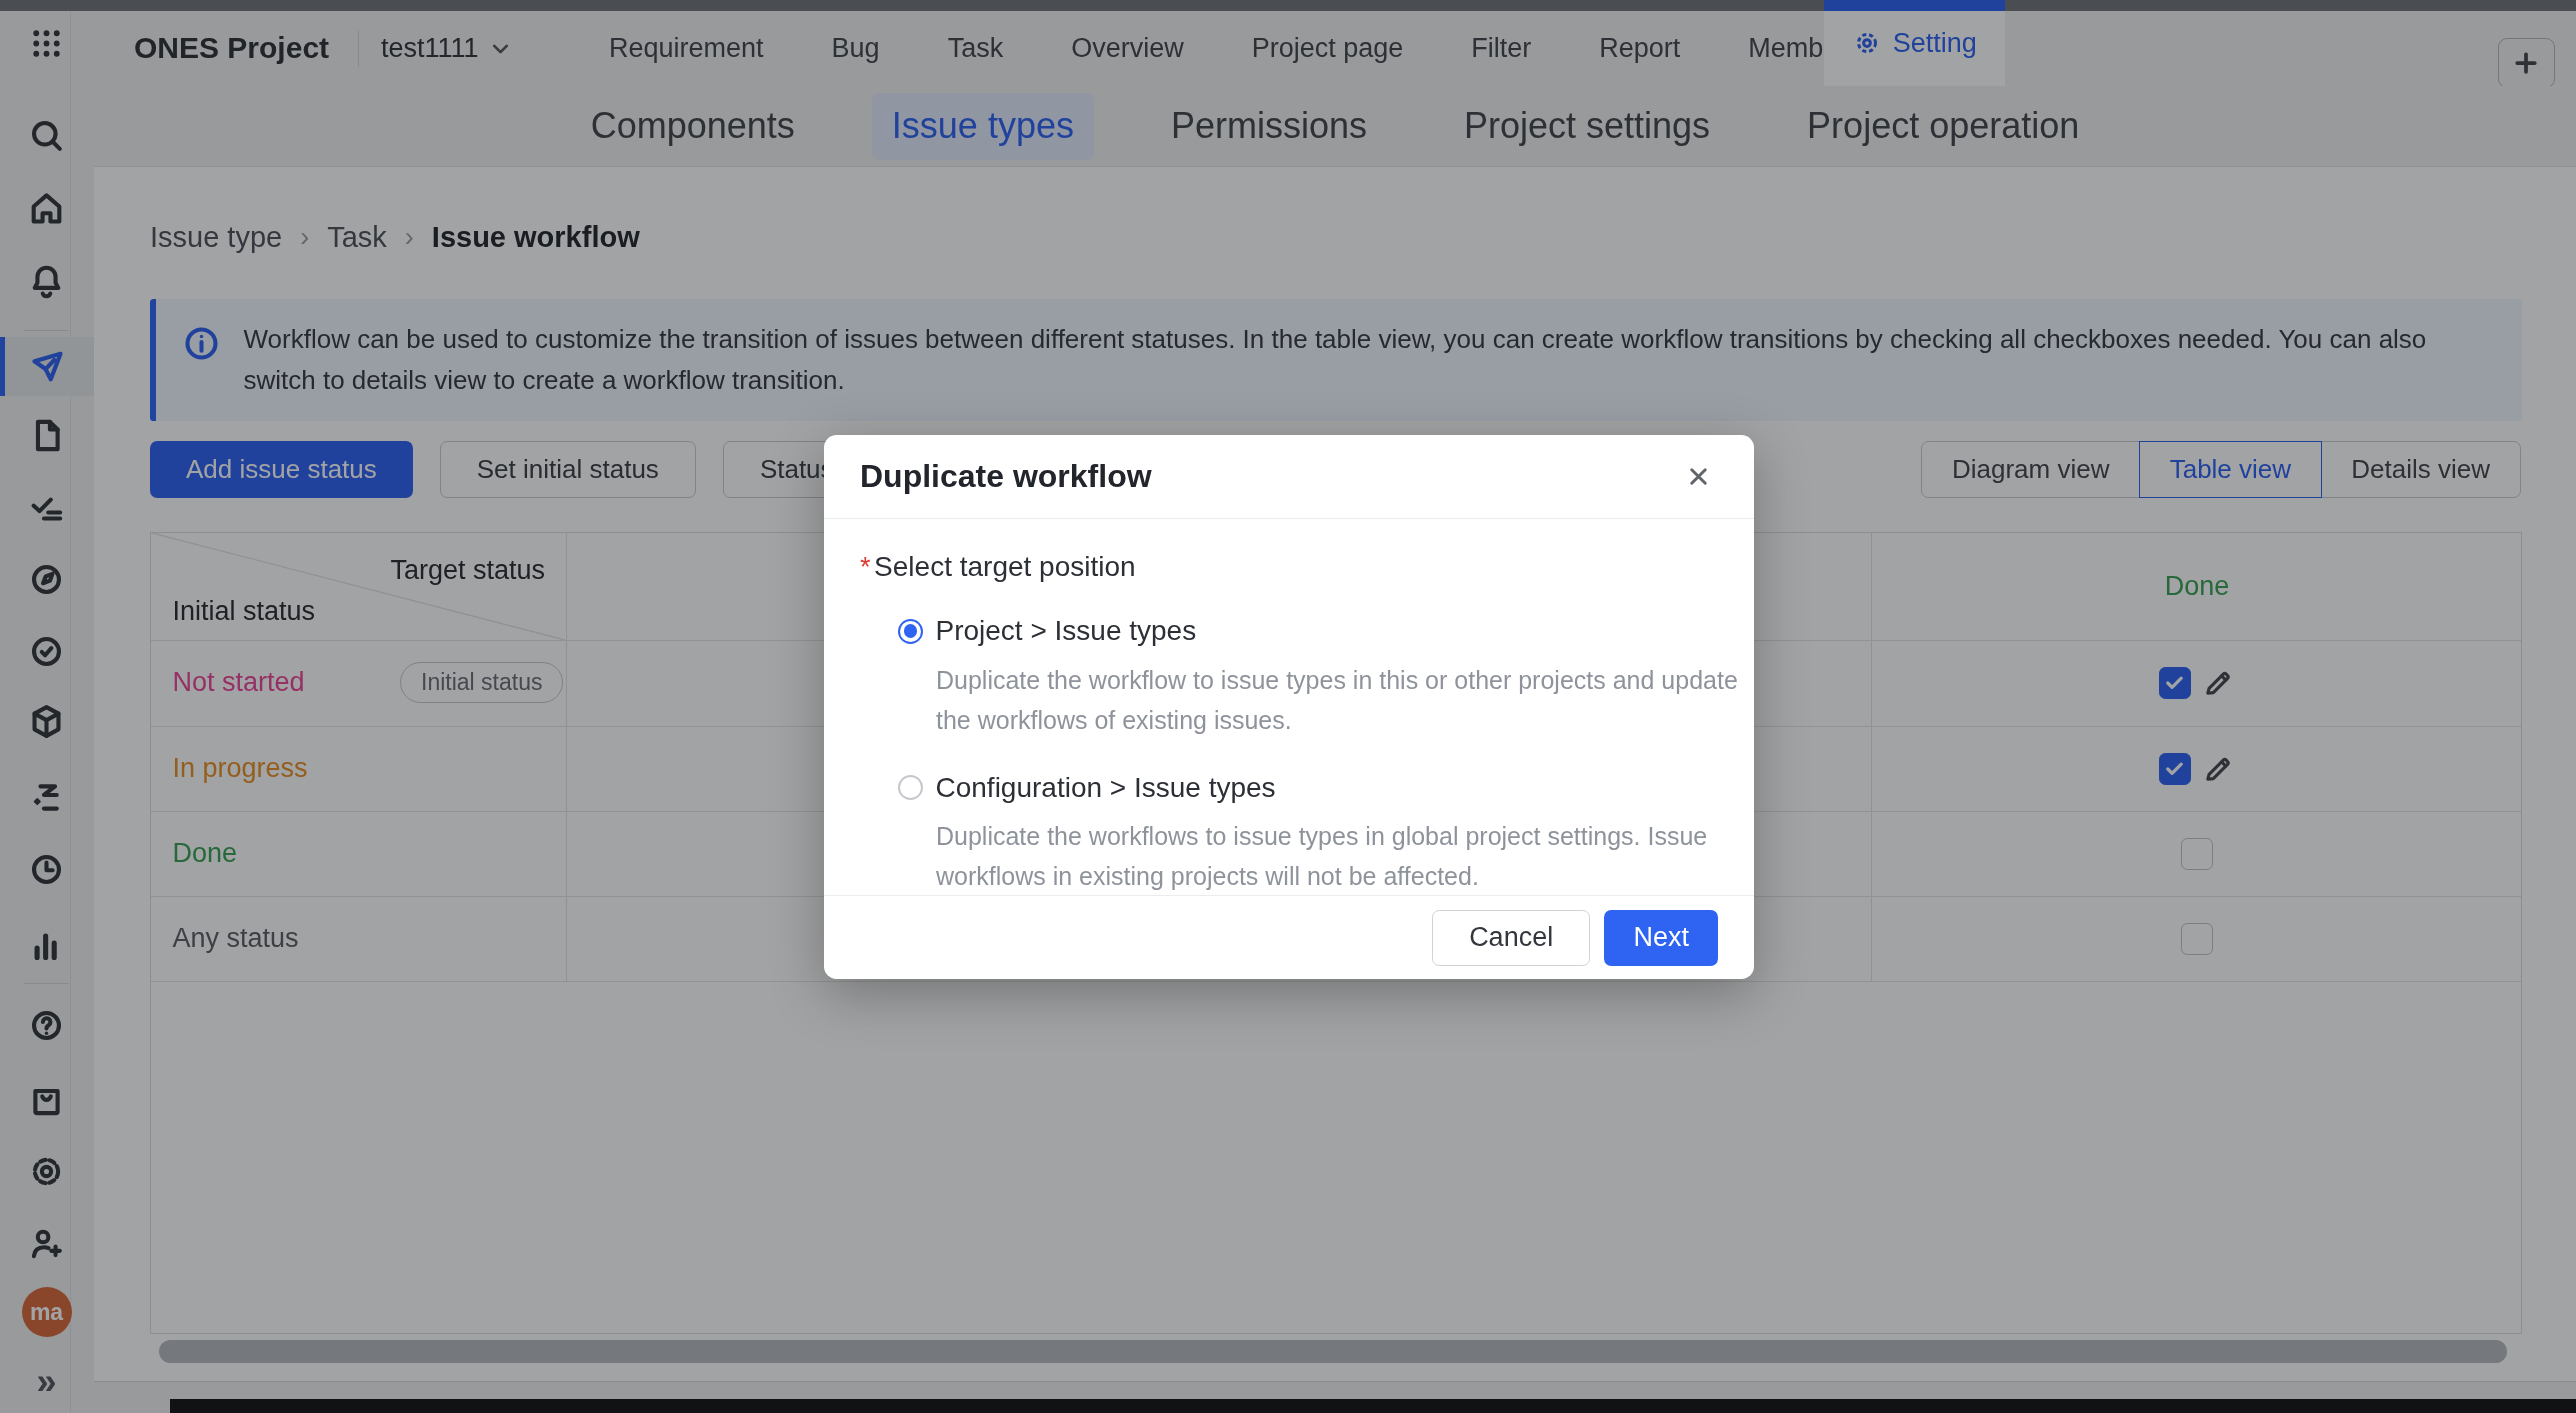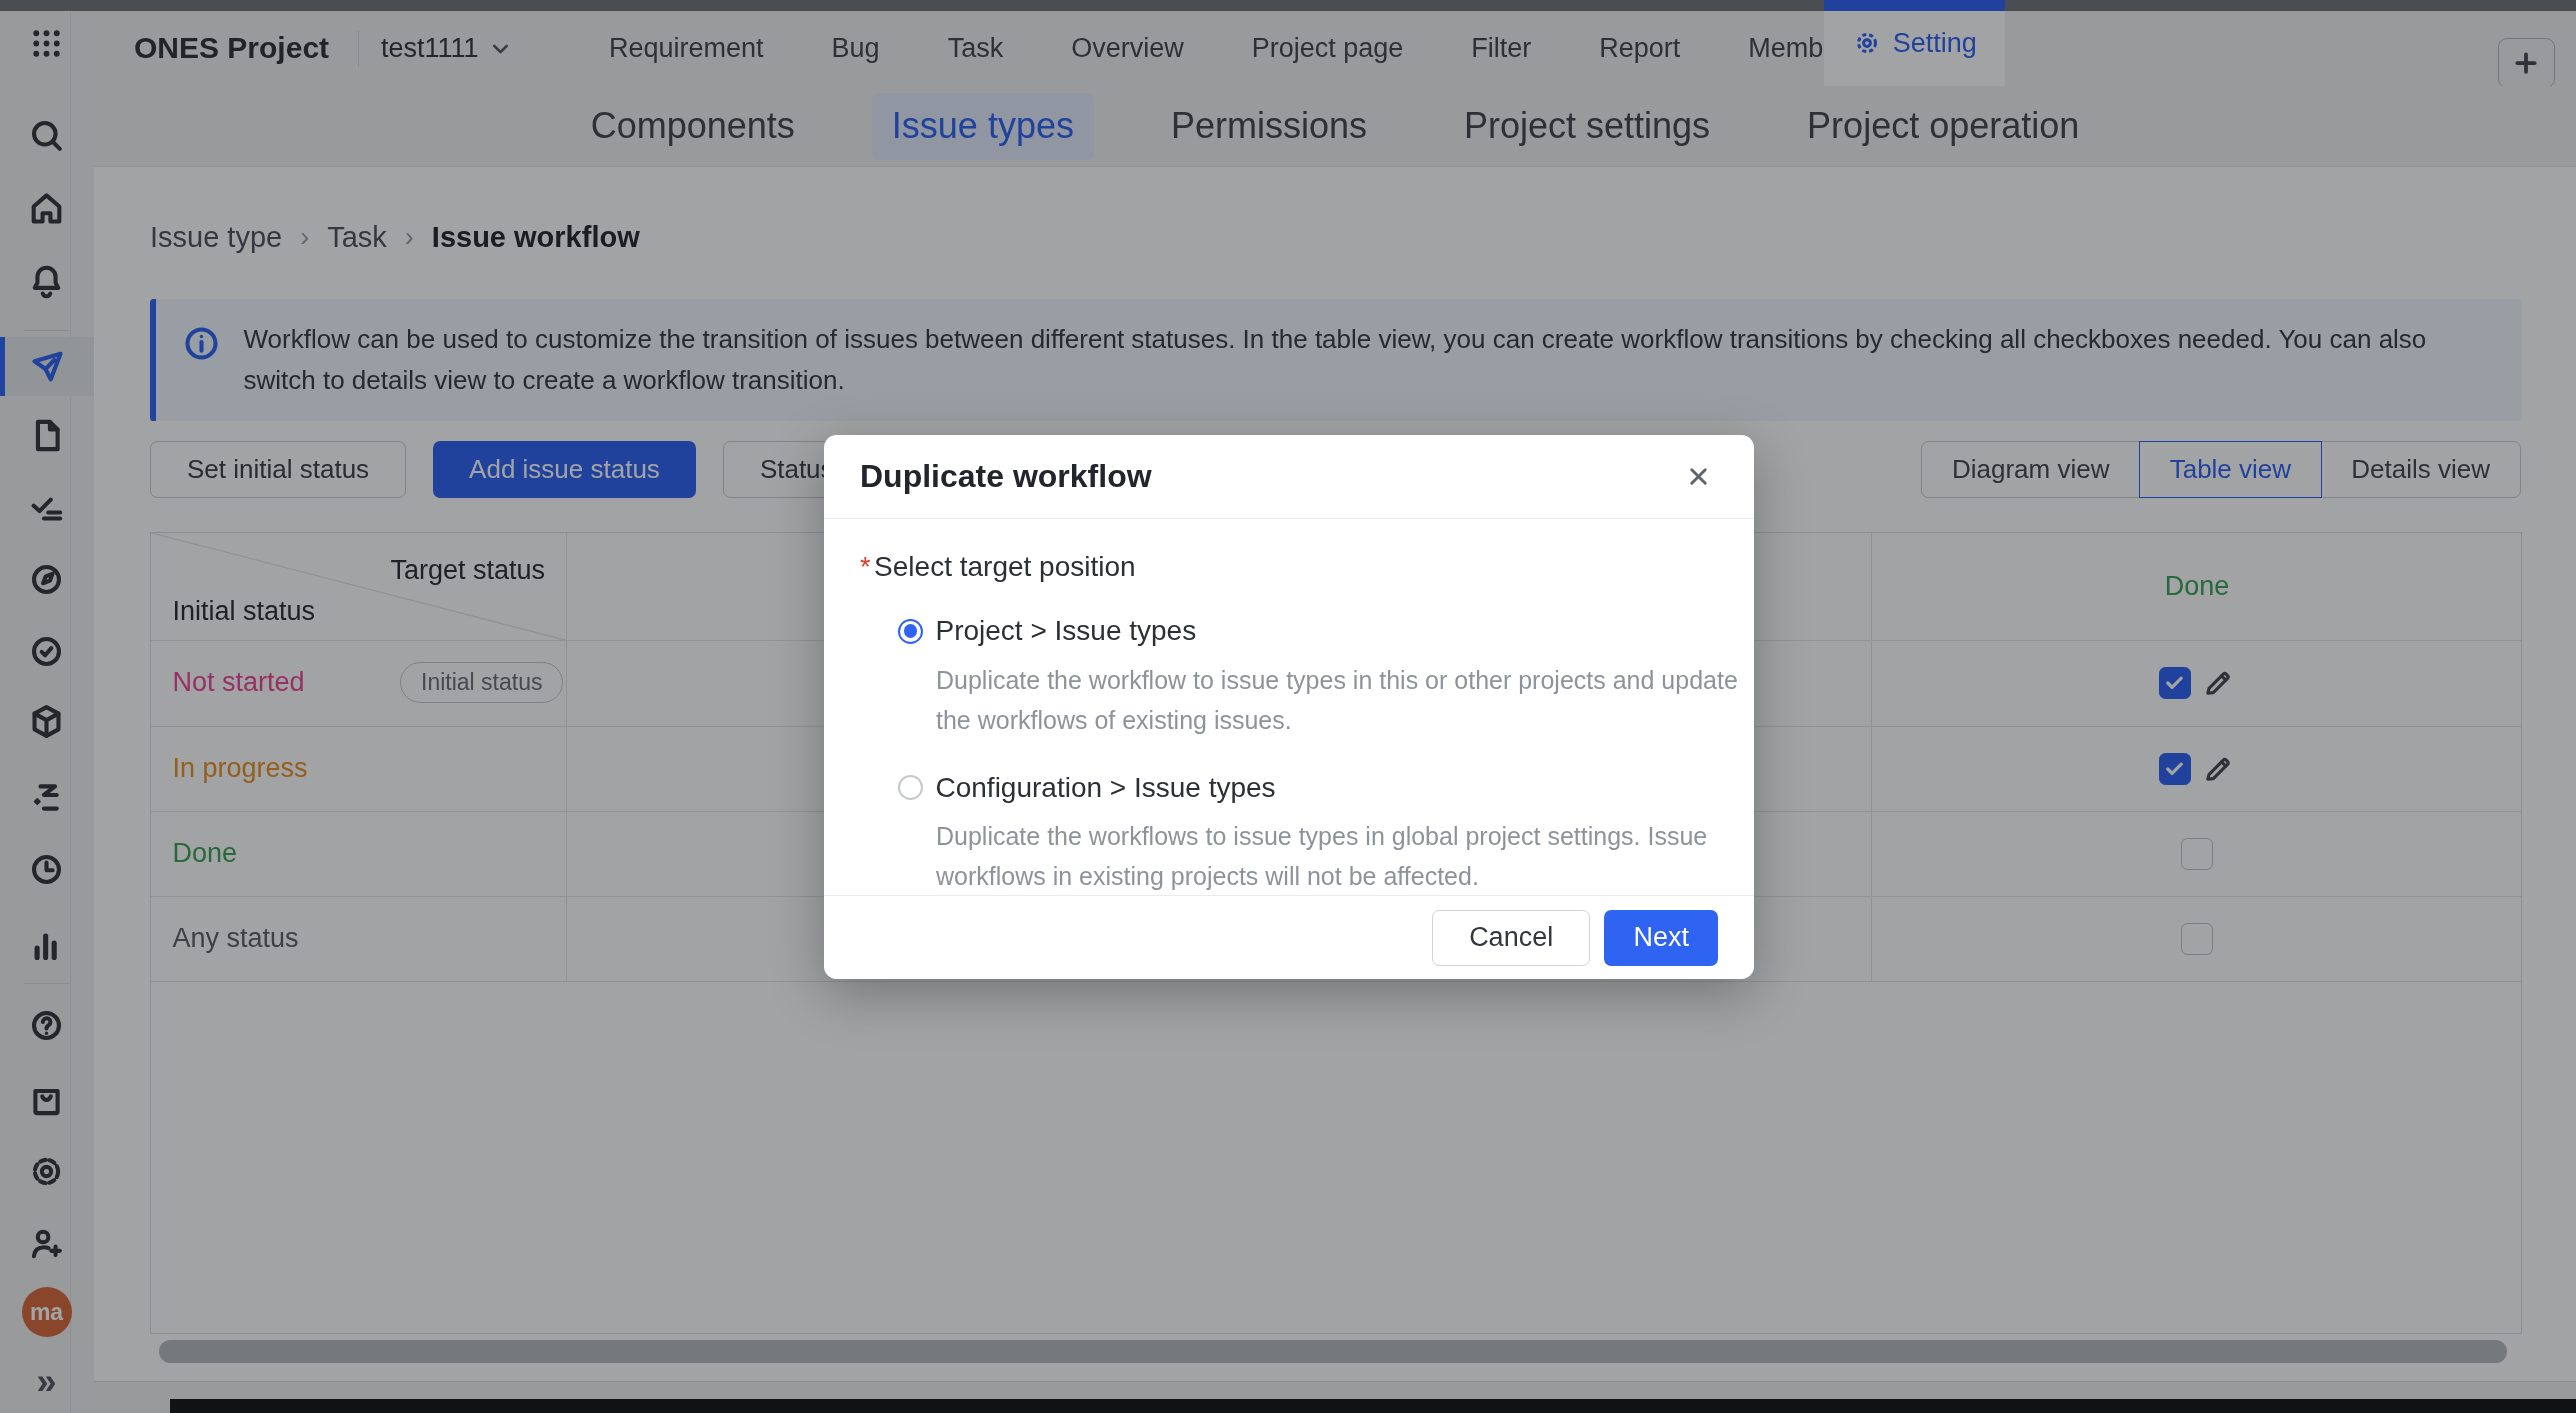--- a/index.html
+++ b/index.html
@@ -285,22 +285,22 @@
         <svg viewBox="0 0 24 24">
             <circle cx="12" cy="12" r="8.2"></circle>
             <path d="M12 11.2v5"></path>
             <circle cx="12" cy="7.9" r="1" fill="#2f63f2" stroke="none"></circle>
           </svg>
       </div>
       <div class="txt">Workflow can be used to customize the transition of issues between different statuses. In the table view, you can create workflow transitions by checking all checkboxes needed. You can also switch to details view to create a workflow transition.</div>
     </div>
 
     <div class="toolbar-left">
+      <button class="btn primary">Add issue status</button>
       <button class="btn ghost">Set initial status</button>
-      <button class="btn primary">Add issue status</button>
       <button class="btn ghost">Status order</button>
     </div>
     <div class="views">
       <button class="seg">Diagram view</button>
       <button class="seg active">Table view</button>
       <button class="seg">Details view</button>
     </div>
 
     <div class="tcard">
       <svg class="diag" width="415" height="107" viewBox="0 0 463 120">

